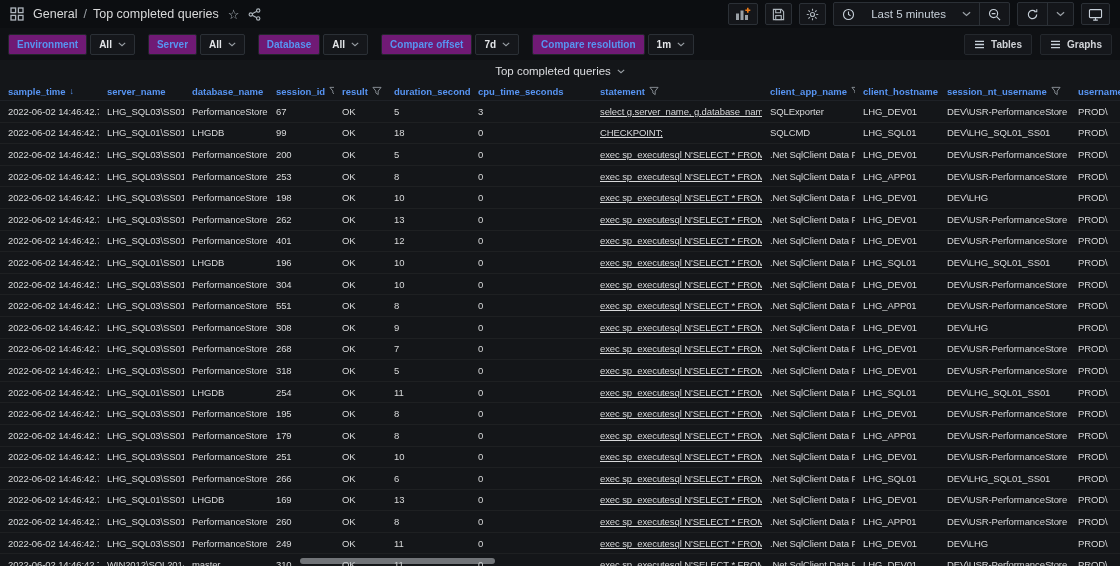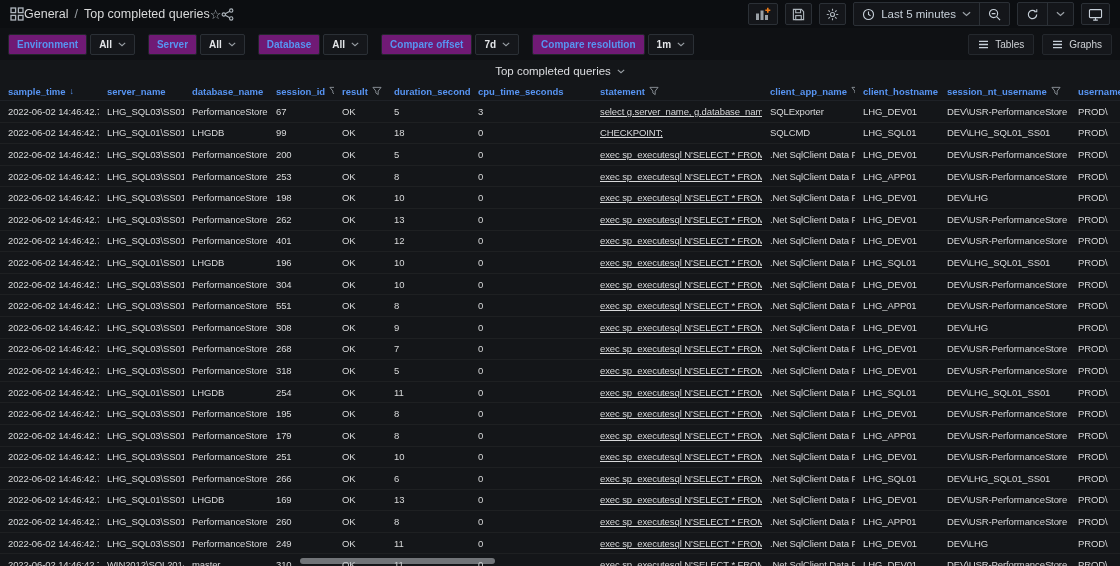--- a/index.html
+++ b/index.html
@@ -1,39 +1,39 @@
 <!DOCTYPE html>
 <html><head>
 <meta charset="utf-8">
 <style>
   *{box-sizing:border-box;margin:0;padding:0}
   html,body{width:1120px;height:566px;overflow:hidden}
   body{background:#0f1114;font-family:"Liberation Sans",sans-serif;color:#d8d9da;position:relative}
 
   
   .topnav{height:28px;display:flex;align-items:center;justify-content:space-between;padding:0 10px;background:#0c0e11}
-  .nav-left{display:flex;align-items:center;}
+  .nav-left{display:flex;align-items:center;gap:9px}
   .breadcrumb{display:flex;align-items:center;gap:6px;font-size:12.5px;font-weight:500;color:#d8d9da}
   .crumb-sep{color:#9aa0a6}
   .icon-btn{display:flex;align-items:center;justify-content:center;background:none;border:none;cursor:pointer;color:#aeb6bd;padding:0}
   .star-glyph{font-size:13px;color:#aeb6bd;line-height:1}
   .nav-right{display:flex;align-items:center;gap:7px}
   .nav-btn{height:22px;min-width:27px;display:flex;align-items:center;justify-content:center;border:1px solid #2b3036;border-radius:2px;background:#14161a;color:#b6bdc4;font-size:11px;gap:6px;padding:0 6px;cursor:pointer}
   .btn-group{display:flex;border:1px solid #2b3036;border-radius:2px;background:#14161a}
-  .btn-group .seg{height:22px;display:flex;align-items:center;justify-content:flex-start;padding:0 8px;gap:6px;color:#c7d0d9;font-size:11.5px;cursor:pointer}
+  .btn-group .seg{height:22px;display:flex;align-items:center;justify-content:flex-start;padding:0 8px;gap:16px;color:#c7d0d9;font-size:11.5px;cursor:pointer}
   .btn-group .seg + .seg{border-left:1px solid #2b3036}
 
   
   .submenu{height:32px;display:flex;align-items:center;justify-content:space-between;padding:0 8px;background:#0f1114}
   .filters{display:flex;gap:13px}
   .filter-group{display:flex;gap:3px;align-items:center}
   .filter-label{height:21px;display:flex;align-items:center;padding:0 8px;background:#701a75;border:1px solid #22262b;border-radius:2px;color:#5794f2;font-size:10px;font-weight:700}
   .filter-value{height:21px;display:flex;align-items:center;gap:6px;padding:0 8px;background:#15171b;border:1px solid #2b3036;border-radius:2px;color:#e3e5e8;font-size:10px;font-weight:700;cursor:pointer}
   .view-links{display:flex;gap:8px}
-  .view-link{height:21px;display:flex;align-items:center;gap:6px;padding:0 9px;background:#15171b;border:1px solid #24282d;border-radius:2px;color:#d0d3d7;font-size:10px;font-weight:400;cursor:pointer}
+  .view-link{height:21px;display:flex;align-items:center;gap:6px;padding:0 9px;background:#15171b;border:1px solid #24282d;border-radius:2px;color:#d0d3d7;font-size:10px;font-weight:700;cursor:pointer}
 
   
   .panel{background:#141619;height:506px}
   .panel-title-row{height:22px;display:flex;align-items:center;justify-content:center}
   .panel-title{display:flex;align-items:center;gap:6px;font-size:11.5px;font-weight:500;color:#dcdde0;cursor:pointer}
 
   
   .grafana-table{--cols:99px 85px 84px 66px 52px 84px 122px 170px 93px 84px 131px 160px;width:1131px}
   .thead{display:grid;grid-template-columns:var(--cols);height:19px;align-items:center;border-bottom:1px solid #1e2126}
   .th{display:flex;align-items:center;gap:4px;padding:0 4px 0 8px;color:#5794f2;font-size:9.5px;font-weight:700;white-space:nowrap;overflow:hidden;cursor:pointer}

